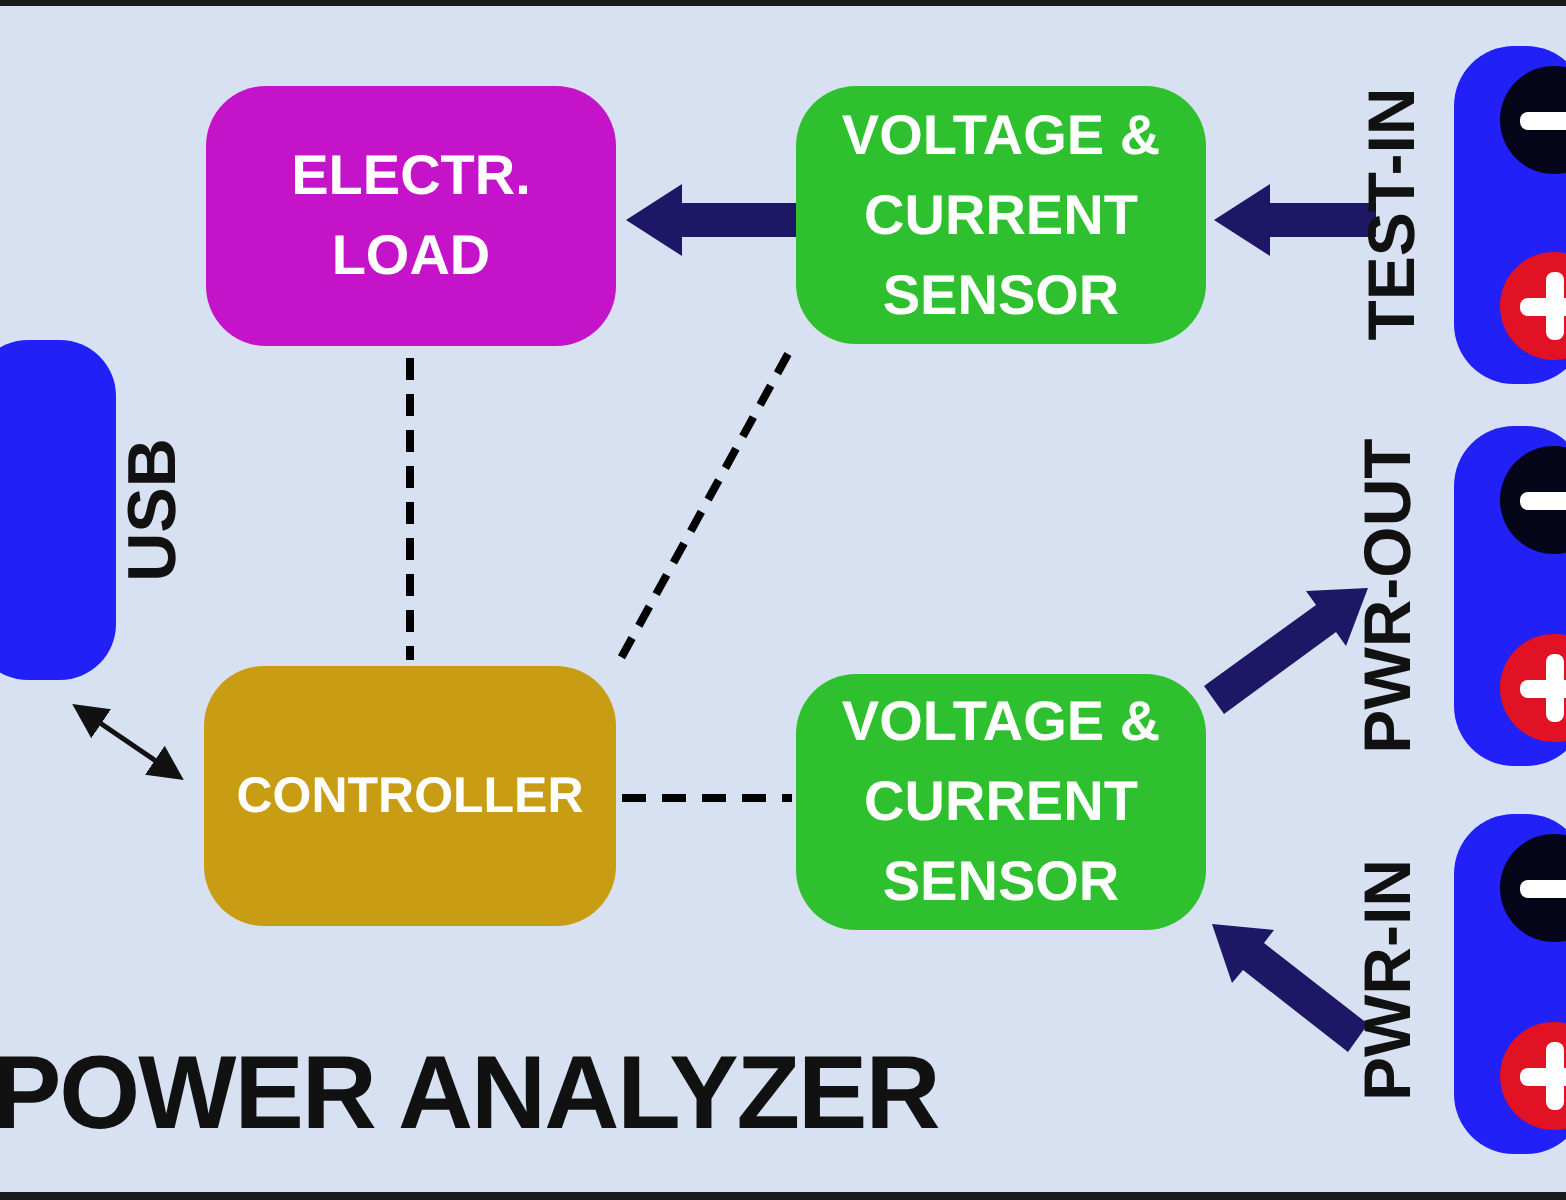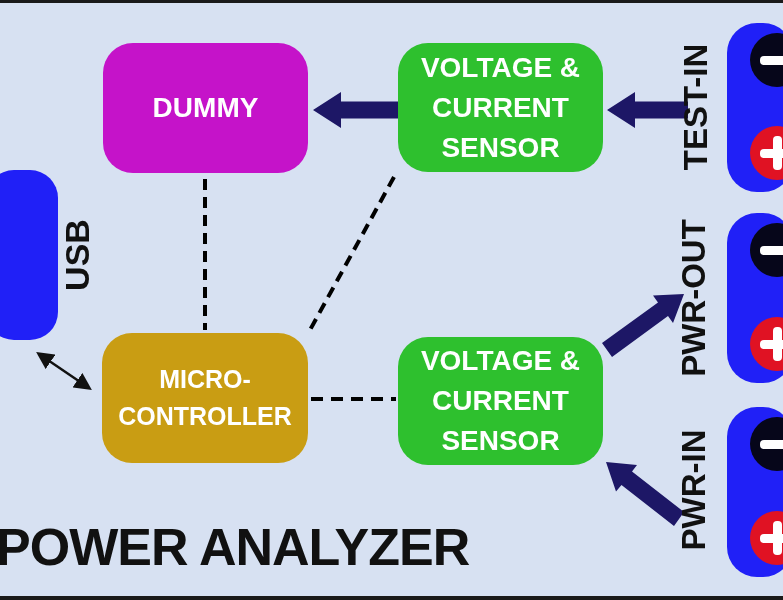--- a/index.html
+++ b/index.html
@@ -86,31 +86,31 @@
     <polygon fill="var(--navy)" points="607,110 635,92 635,101.5 688,101.5 688,118.5 635,118.5 635,128"></polygon>
 
     <polygon fill="var(--navy)" points="612,357 668,316 673,323 684,294 653,295.5 658,302.5 602,343"></polygon>
 
     <polygon fill="var(--navy)" points="684,512 632,471.5 637,465 606,462 616,491.5 621.5,485 674,526"></polygon>
 
     <line x1="39" y1="354" x2="89" y2="388" stroke="var(--ink)" stroke-width="2.5" marker-start="url(#ah)" marker-end="url(#ah)"></line>
   </svg>
 
   <div class="block blk-dummy">
-    <span class="ln">DUMMY</span>
+    <span class="ln">ELECTR.</span>
+    <span class="ln">LOAD</span>
   </div>
 
   <div class="block blk-sensor-top">
     <span class="ln">VOLTAGE &amp;</span>
     <span class="ln">CURRENT</span>
     <span class="ln">SENSOR</span>
   </div>
 
   <div class="block blk-mc">
-    <span class="ln">MICRO-</span>
     <span class="ln">CONTROLLER</span>
   </div>
 
   <div class="block blk-sensor-bot">
     <span class="ln">VOLTAGE &amp;</span>
     <span class="ln">CURRENT</span>
     <span class="ln">SENSOR</span>
   </div>
 
   <div class="block blk-usb"></div>

